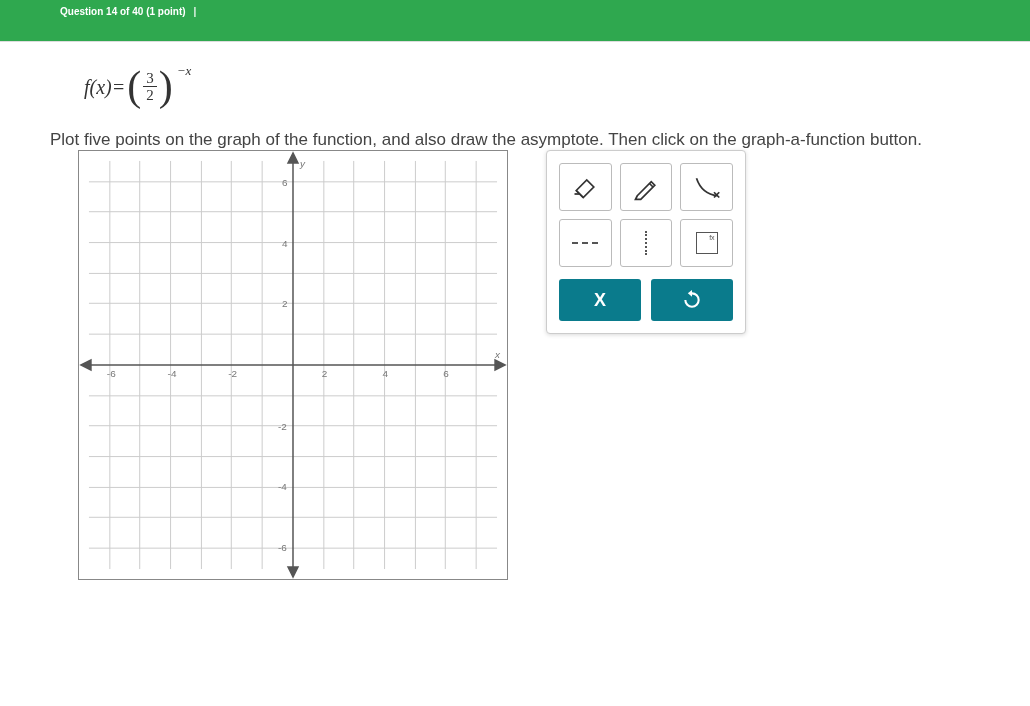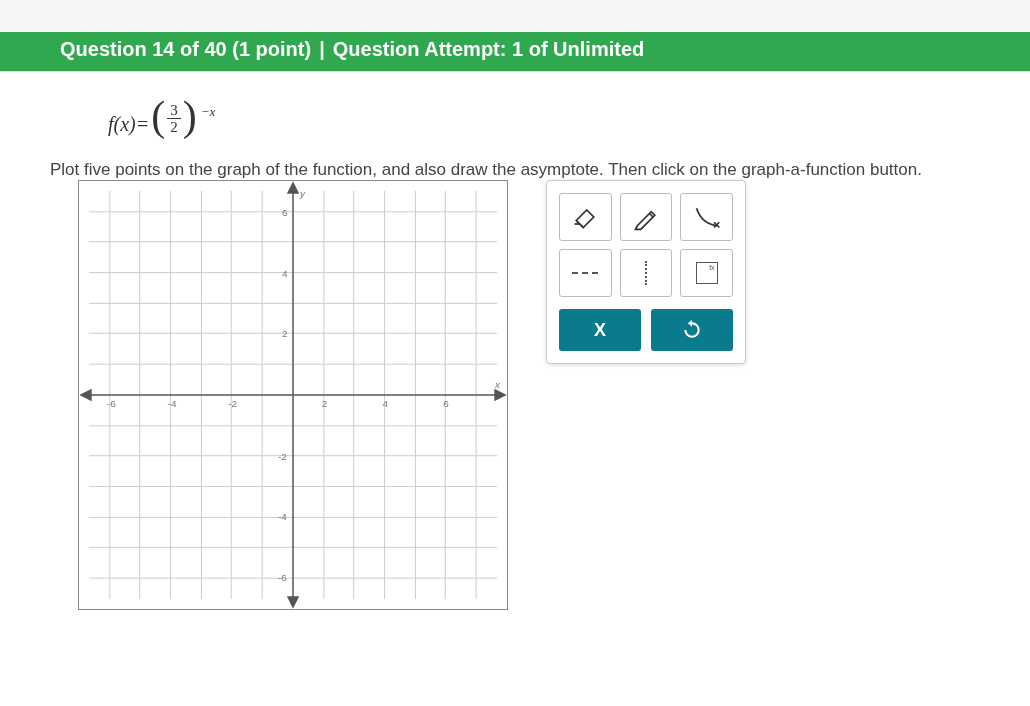--- a/index.html
+++ b/index.html
@@ -7,48 +7,47 @@
     font-family: Arial, Helvetica, sans-serif;
     background: #f5f5f5;
     color: #333;
     width: 1030px;
     height: 706px;
     overflow: hidden;
   }
   .header-bar {
     background: #2fa84f;
     color: #fff;
-    padding: 6px 20px 10px 60px;
-    font-size: 20px;
+    padding: 6px 20px 24px 60px;
+    font-size: 10px;
     font-weight: bold;
     display: flex;
     gap: 8px;
     align-items: center;
-    margin-top: 32px;
   }
   .header-bar .sep { opacity: 0.9; }
   .content {
     background: #fff;
     margin: 0;
     padding: 26px 40px 20px 50px;
     min-height: 680px;
     border-top: 1px solid #ddd;
   }
   .prompt-1 {
     font-size: 17px;
     color: #444;
     margin-bottom: 20px;
   }
   .formula {
-    margin: 0 0 24px 58px;
+    margin: 0 0 24px 34px;
     font-family: "Times New Roman", serif;
     font-size: 20px;
     font-style: italic;
     display: flex;
-    align-items: flex-end;
+    align-items: center;
     gap: 2px;
   }
   .formula .paren {
     font-size: 42px;
     font-style: normal;
     line-height: 38px;
     position: relative;
     top: -1px;
   }
   .formula .frac {
@@ -149,21 +148,20 @@
     cursor: pointer;
   }
   .action-btn svg { width: 20px; height: 20px; }
 </style>
 </head>
 <body>
 
 <div class="header-bar">
   <span>Question 14 of 40 (1 point)</span>
   <span class="sep">|</span>
-  <span>Question Attempt: 1 of Unlimited</span>
 </div>
 
 <div class="content">
 
 
   <div class="formula">
     <span>f(x)=</span>
     <span class="paren">(</span>
     <span class="frac">
       <span class="num">3</span>

